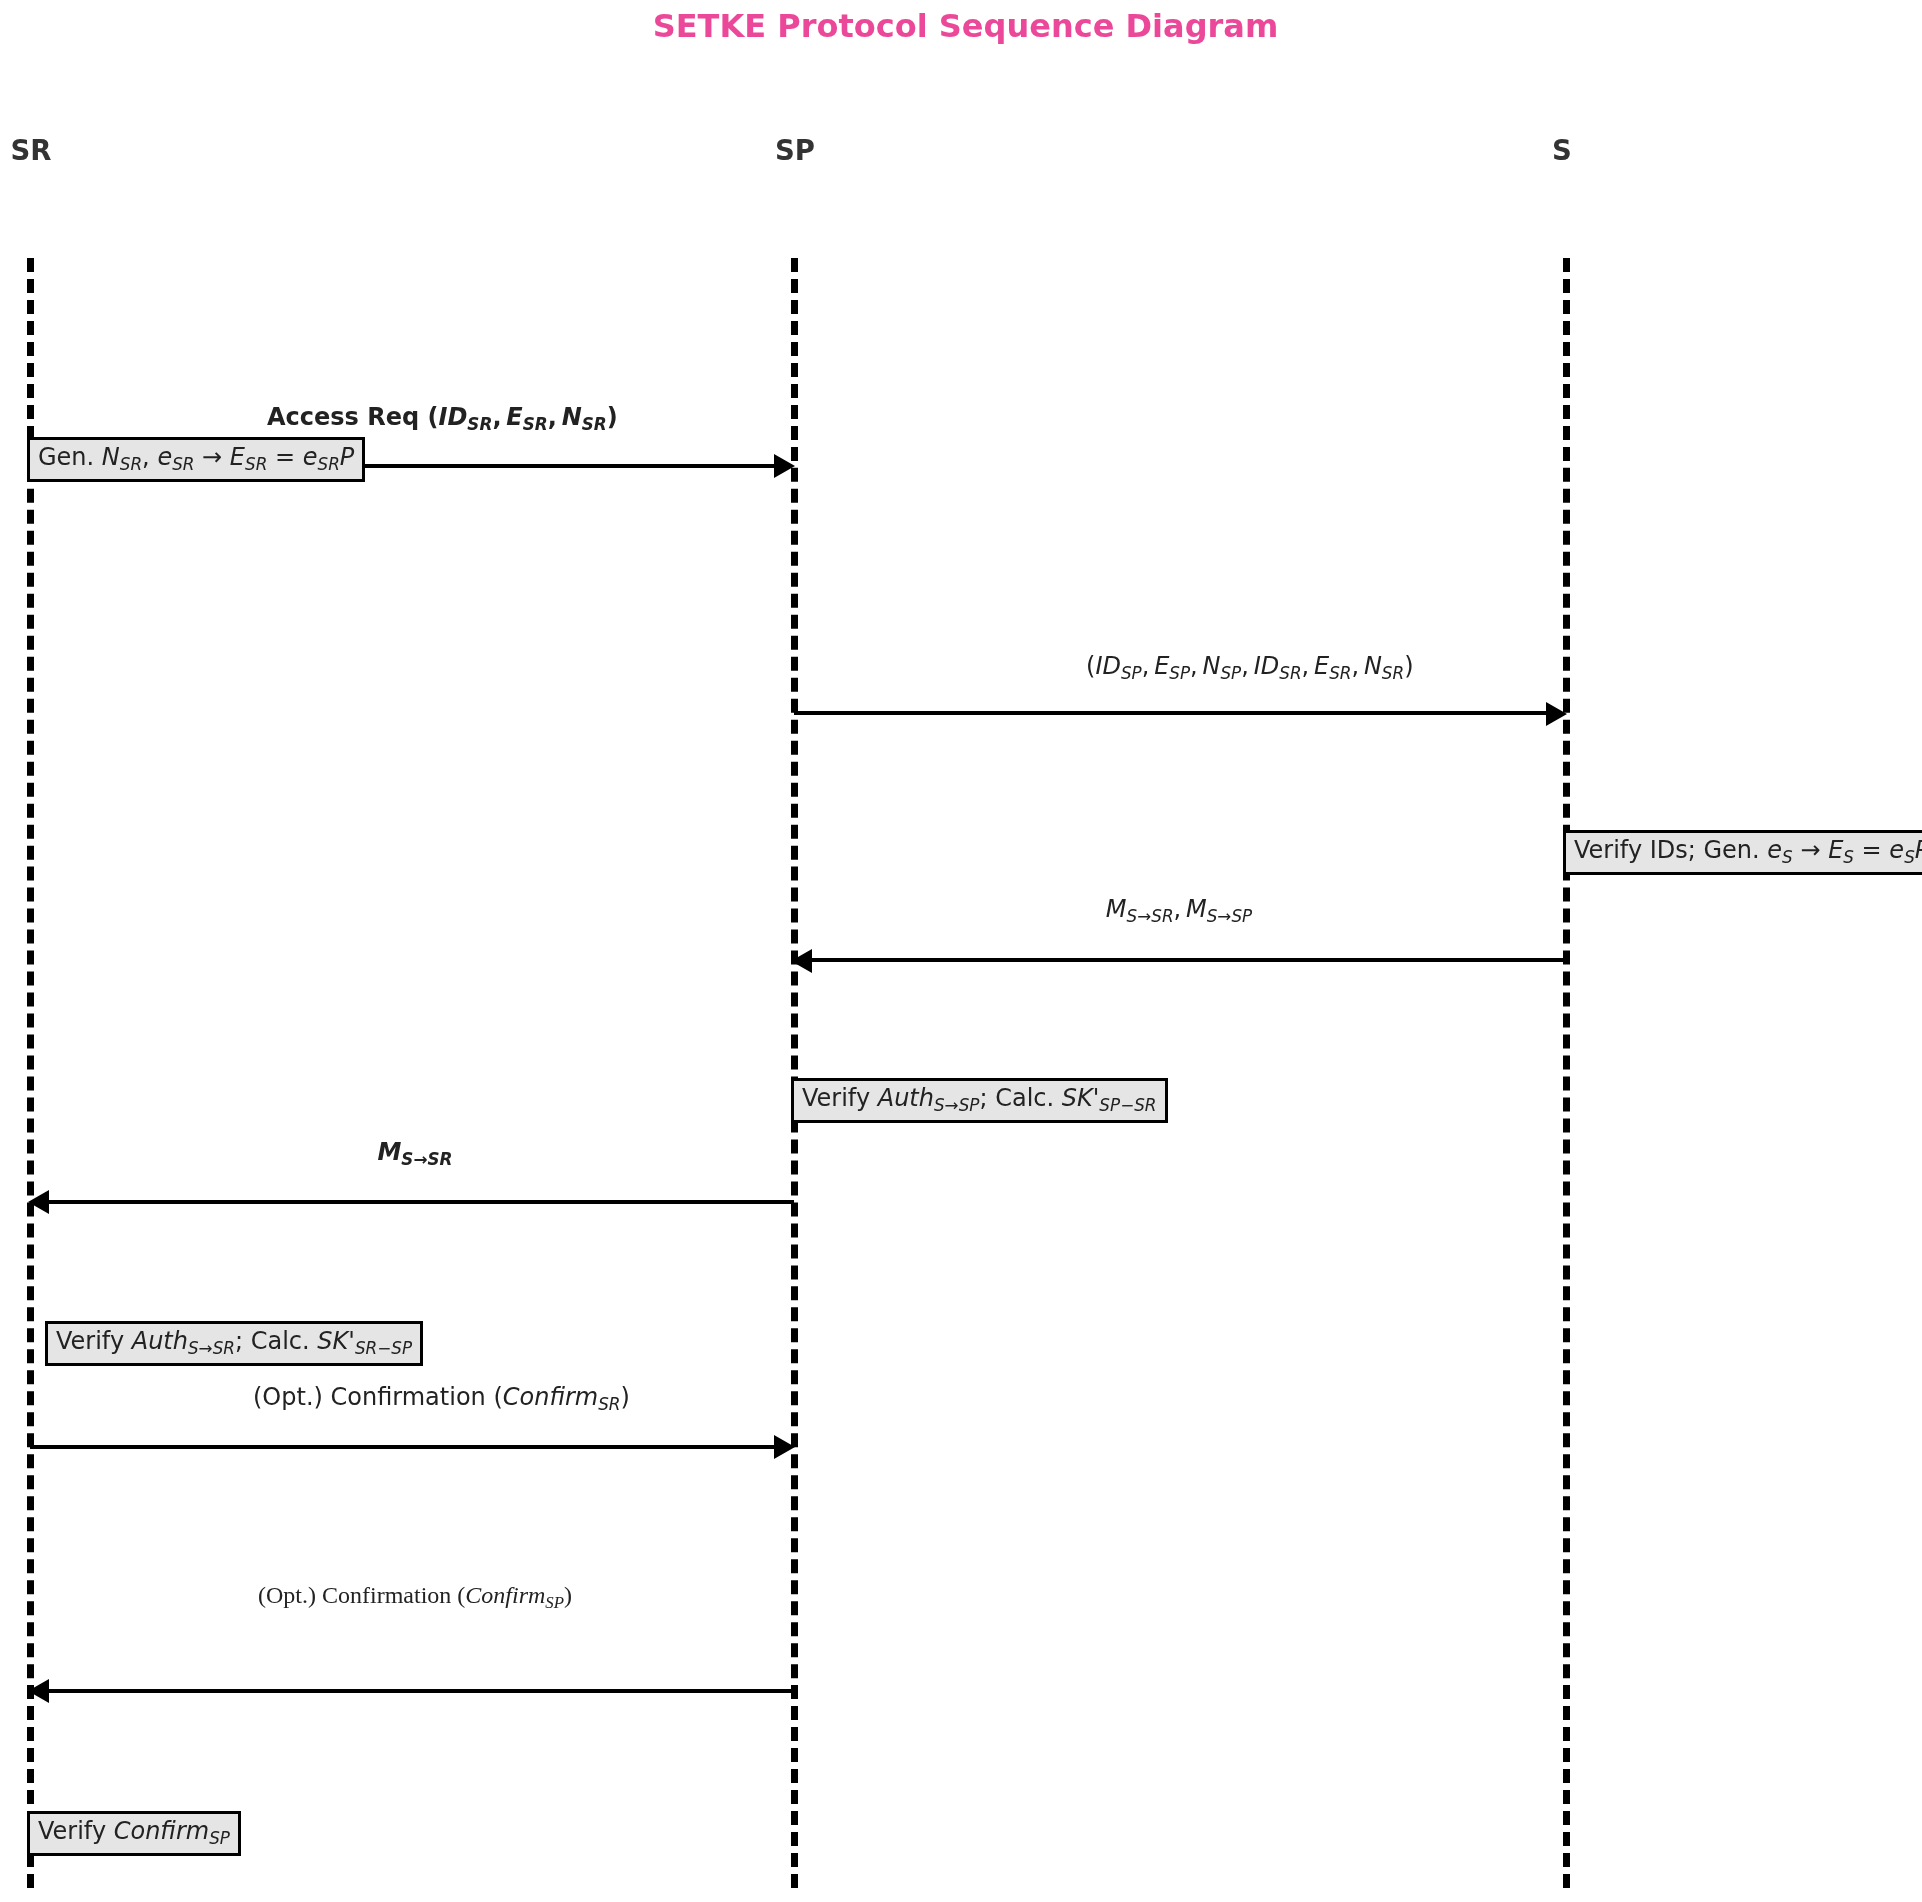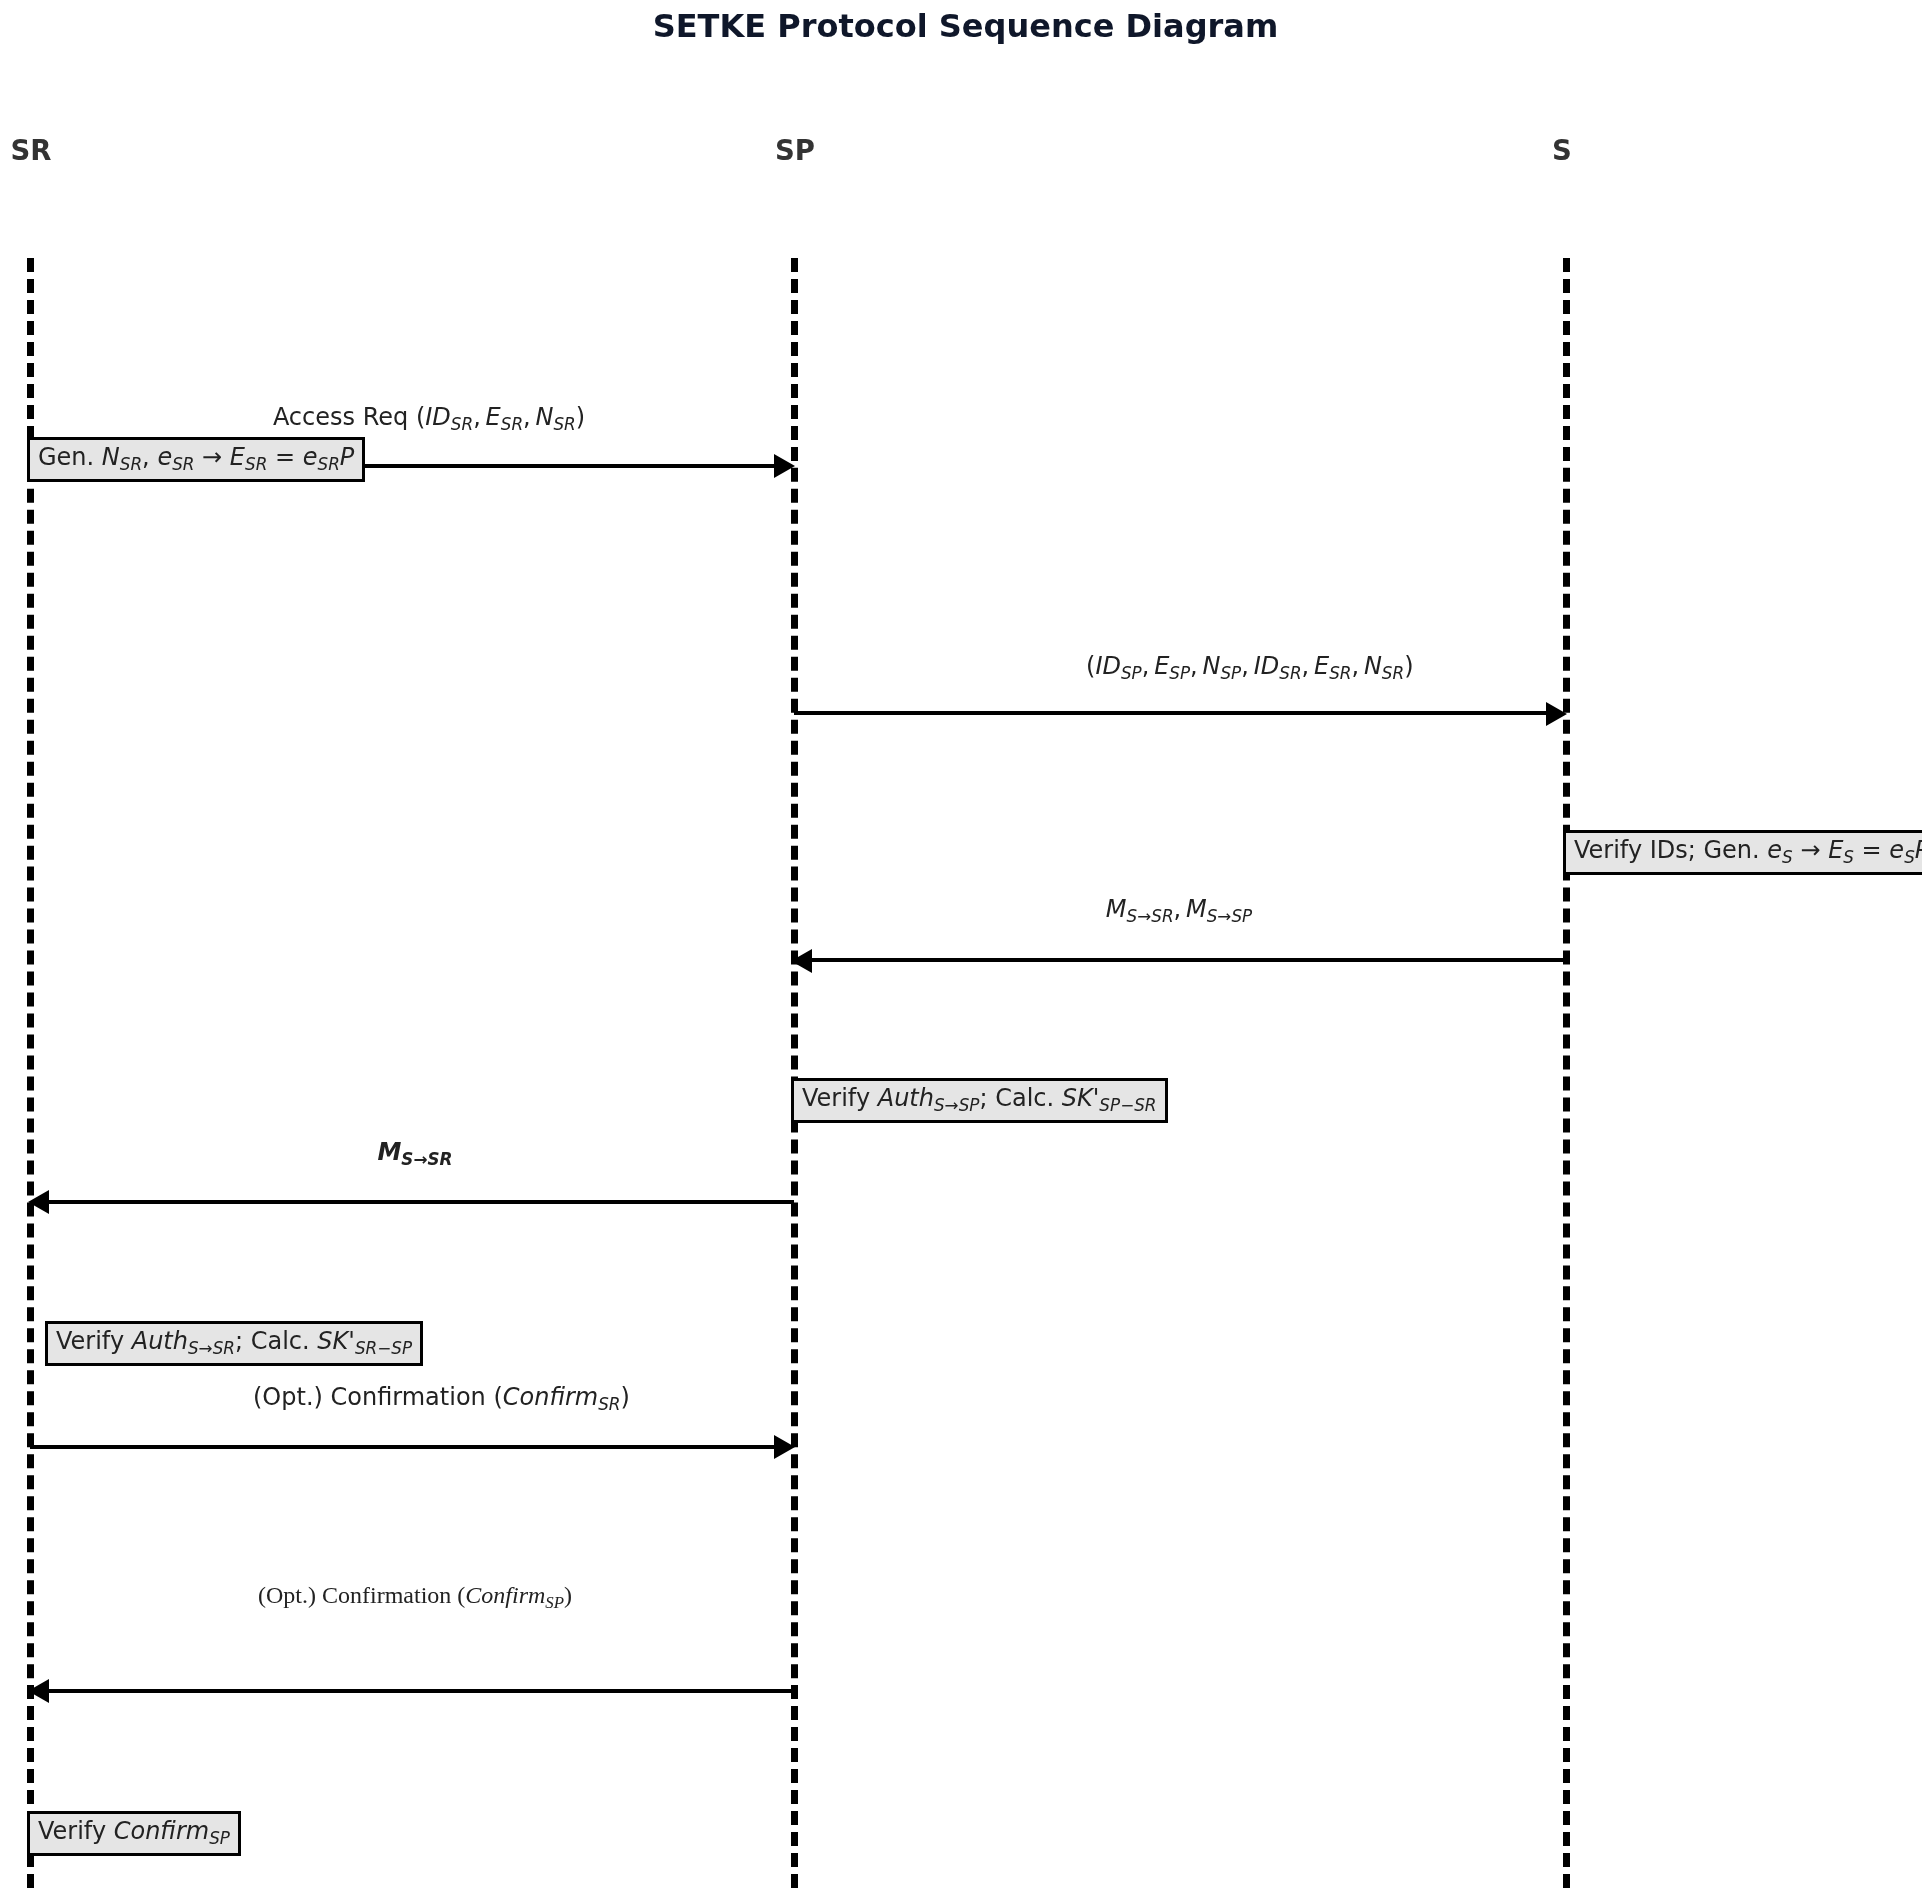--- a/index.html
+++ b/index.html
@@ -2,21 +2,21 @@
 <html style="font-size:13px"><head>
 <meta charset="utf-8">
 <style>
   html,body{margin:0;padding:0;background:#ffffff;}
   body{font-family:"DejaVu Sans","Liberation Sans",sans-serif;}
   #canvas{position:relative;width:1923px;height:1902px;background:#ffffff;overflow:hidden;}
 
   .title{
     position:absolute;left:0;right:0;top:6.5px;
     text-align:center;
-    font-size:32px;font-weight:bold;color:#0f172a;
+    font-size:32px;font-weight:bold;color:#ec4899;
     letter-spacing:0px;
     padding-left:8px;
   }
 
   .actor-label{
     position:absolute;
     font-size:27.5px;font-weight:bold;color:#333333;
     white-space:nowrap;
   }
 
@@ -81,21 +81,21 @@
   <div class="title">SETKE Protocol Sequence Diagram</div>
 
   <div class="actor-label" style="left:10.5px;top:134px;">SR</div>
   <div class="actor-label" style="left:775px;top:134px;">SP</div>
   <div class="actor-label" style="left:1552px;top:134px;">S</div>
 
   <div class="lifeline" style="left:27px;top:258px;height:1630px;"></div>
   <div class="lifeline" style="left:791px;top:258px;height:1630px;"></div>
   <div class="lifeline" style="left:1563px;top:258px;height:1630px;"></div>
 
-  <div class="msg-label" style="left:267px;top:403px;width:324px;">
+  <div class="msg-label" style="left:267px;top:403px;width:324px;font-weight:bold;">
     Access Req (<i class="v">ID<sub>SR</sub></i>, <i class="v">E<sub>SR</sub></i>, <i class="v">N<sub>SR</sub></i>)
   </div>
   <div class="msg-line" style="left:30px;top:464px;width:752px;"></div>
   <div class="arrowhead right" style="left:774px;top:454px;"></div>
 
   <div class="msg-label" style="left:1086px;top:652px;width:324px;">
     (<i class="v">ID<sub>SP</sub></i>, <i class="v">E<sub>SP</sub></i>, <i class="v">N<sub>SP</sub></i>, <i class="v">ID<sub>SR</sub></i>, <i class="v">E<sub>SR</sub></i>, <i class="v">N<sub>SR</sub></i>)
   </div>
   <div class="msg-line" style="left:794px;top:711px;width:760px;"></div>
   <div class="arrowhead right" style="left:1546px;top:702px;"></div>

